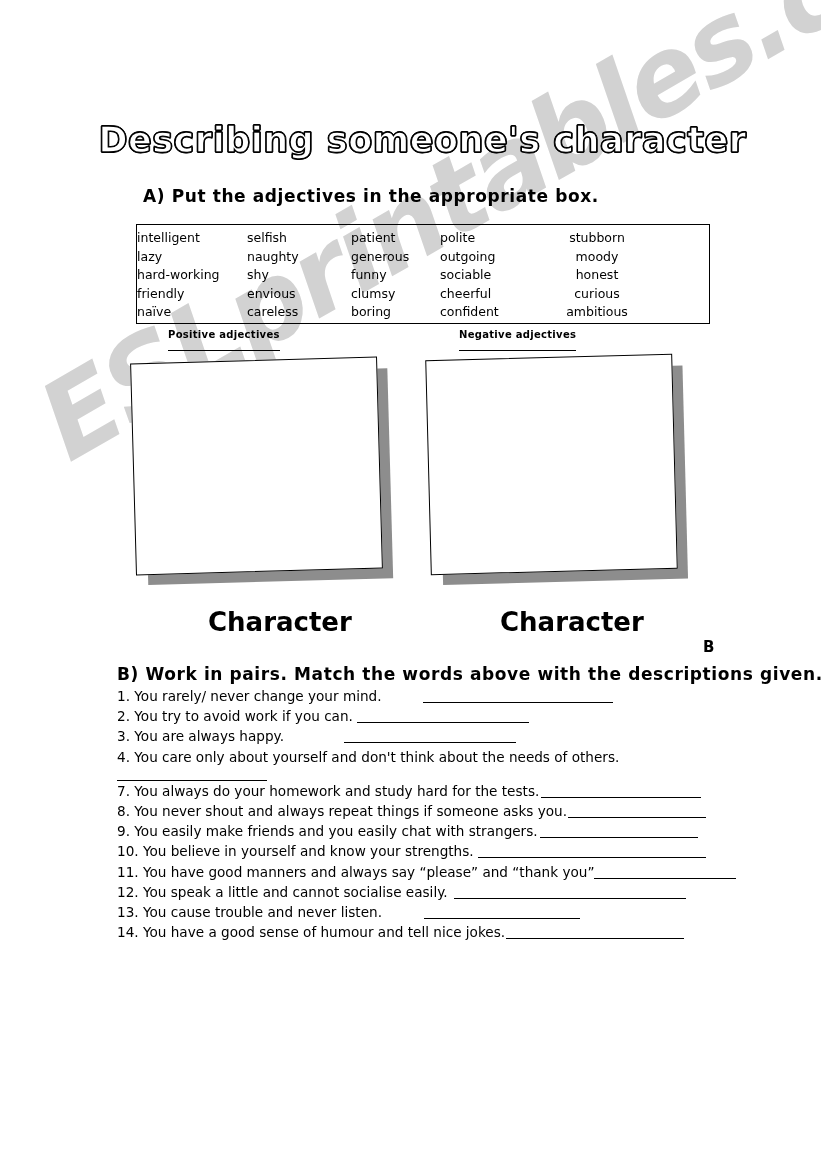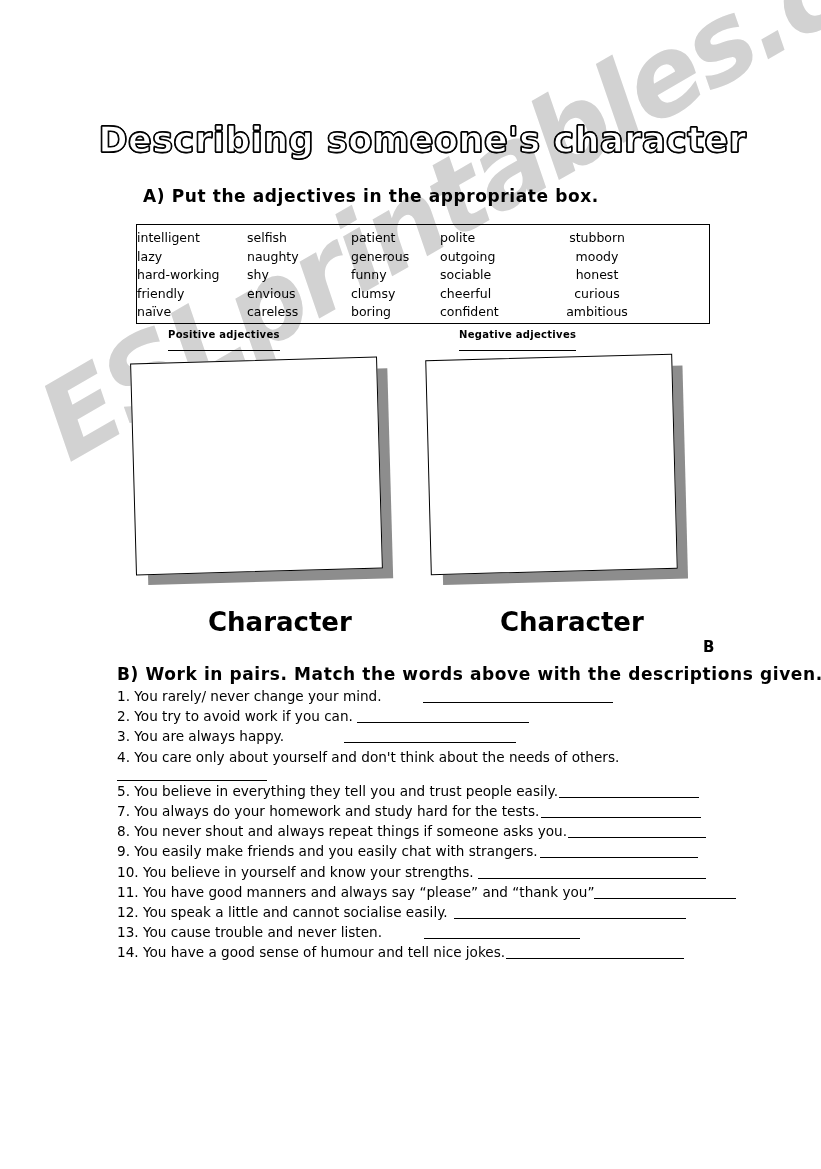--- a/index.html
+++ b/index.html
@@ -241,21 +241,20 @@
 
 <div id="stray-b">B</div>
 
 <div class="section-heading" id="heading-b">B) Work in pairs. Match the words above with the descriptions given.</div>
 
 <div id="question-list">
     <div class="question"><span class="q-text">1.</span><span> </span><span class="q-text">You rarely/ never change your mind.</span><span class="q-gap" style="width: 42px;"></span><span class="q-blank" style="width: 190px;"></span></div>
     <div class="question"><span class="q-text">2.</span><span> </span><span class="q-text">You try to avoid work if you can.</span><span class="q-gap" style="width: 4px;"></span><span class="q-blank" style="width: 172px;"></span></div>
     <div class="question"><span class="q-text">3.</span><span> </span><span class="q-text">You are always happy.</span><span class="q-gap" style="width: 60px;"></span><span class="q-blank" style="width: 172px;"></span></div>
     <div class="question"><span class="q-text">4.</span><span> </span><span class="q-text">You care only about yourself and don't think about the needs of others.</span><span class="q-blank q-wrap-blank" style="width: 150px;"></span></div>
-    <div class="question"><span class="q-text">5.</span><span> </span><span class="q-text"> You believe in everything they tell you and trust people easily.</span><span class="q-gap" style="width: 1px;"></span><span class="q-blank" style="width: 140px;"></span></div>
     <div class="question"><span class="q-text">7.</span><span> </span><span class="q-text">You always do your homework and study hard for the tests.</span><span class="q-gap" style="width: 2px;"></span><span class="q-blank" style="width: 160px;"></span></div>
     <div class="question"><span class="q-text">8.</span><span> </span><span class="q-text">You never shout and always repeat things if someone asks you.</span><span class="q-gap" style="width: 1px;"></span><span class="q-blank" style="width: 138px;"></span></div>
     <div class="question"><span class="q-text">9.</span><span> </span><span class="q-text">You easily make friends and you easily chat with strangers.</span><span class="q-gap" style="width: 2px;"></span><span class="q-blank" style="width: 158px;"></span></div>
     <div class="question"><span class="q-text">10.</span><span> </span><span class="q-text">You believe in yourself and know your strengths.</span><span class="q-gap" style="width: 4px;"></span><span class="q-blank" style="width: 228px;"></span></div>
     <div class="question"><span class="q-text">11.</span><span> </span><span class="q-text">You have good manners and always say “please” and “thank you”</span><span class="q-blank" style="width: 142px;"></span></div>
     <div class="question"><span class="q-text">12.</span><span> </span><span class="q-text">You speak a little and cannot socialise easily.</span><span class="q-gap" style="width: 6px;"></span><span class="q-blank" style="width: 232px;"></span></div>
     <div class="question"><span class="q-text">13.</span><span> </span><span class="q-text">You cause trouble and never listen.</span><span class="q-gap" style="width: 42px;"></span><span class="q-blank" style="width: 156px;"></span></div>
     <div class="question"><span class="q-text">14.</span><span> </span><span class="q-text">You have a good sense of humour and tell nice jokes.</span><span class="q-gap" style="width: 1px;"></span><span class="q-blank" style="width: 178px;"></span></div>
   </div>
 

